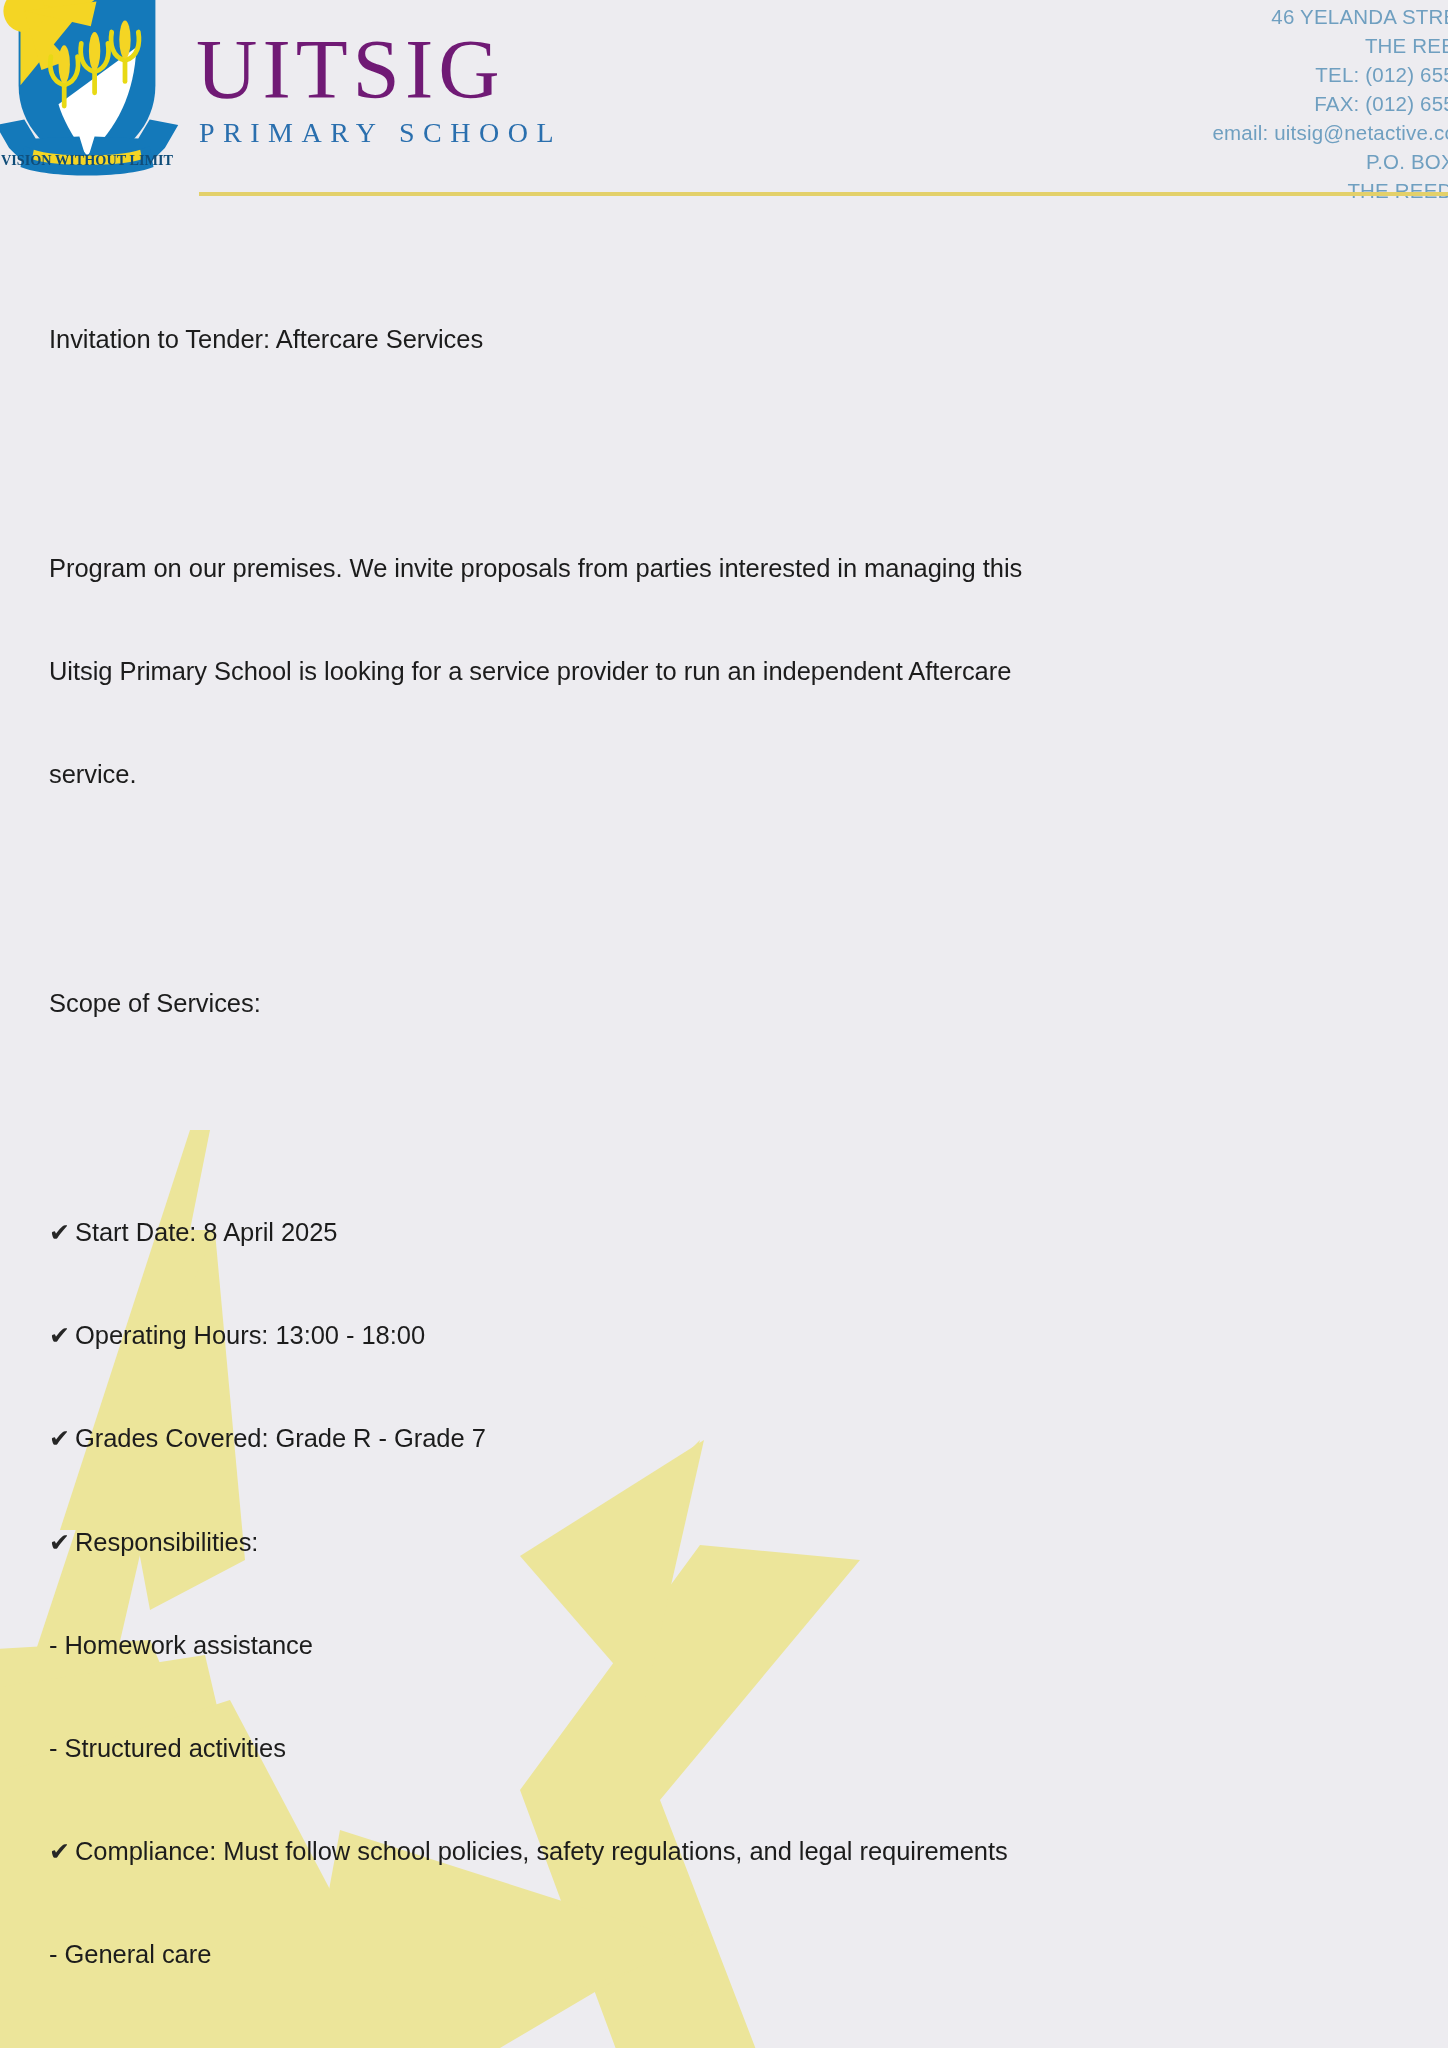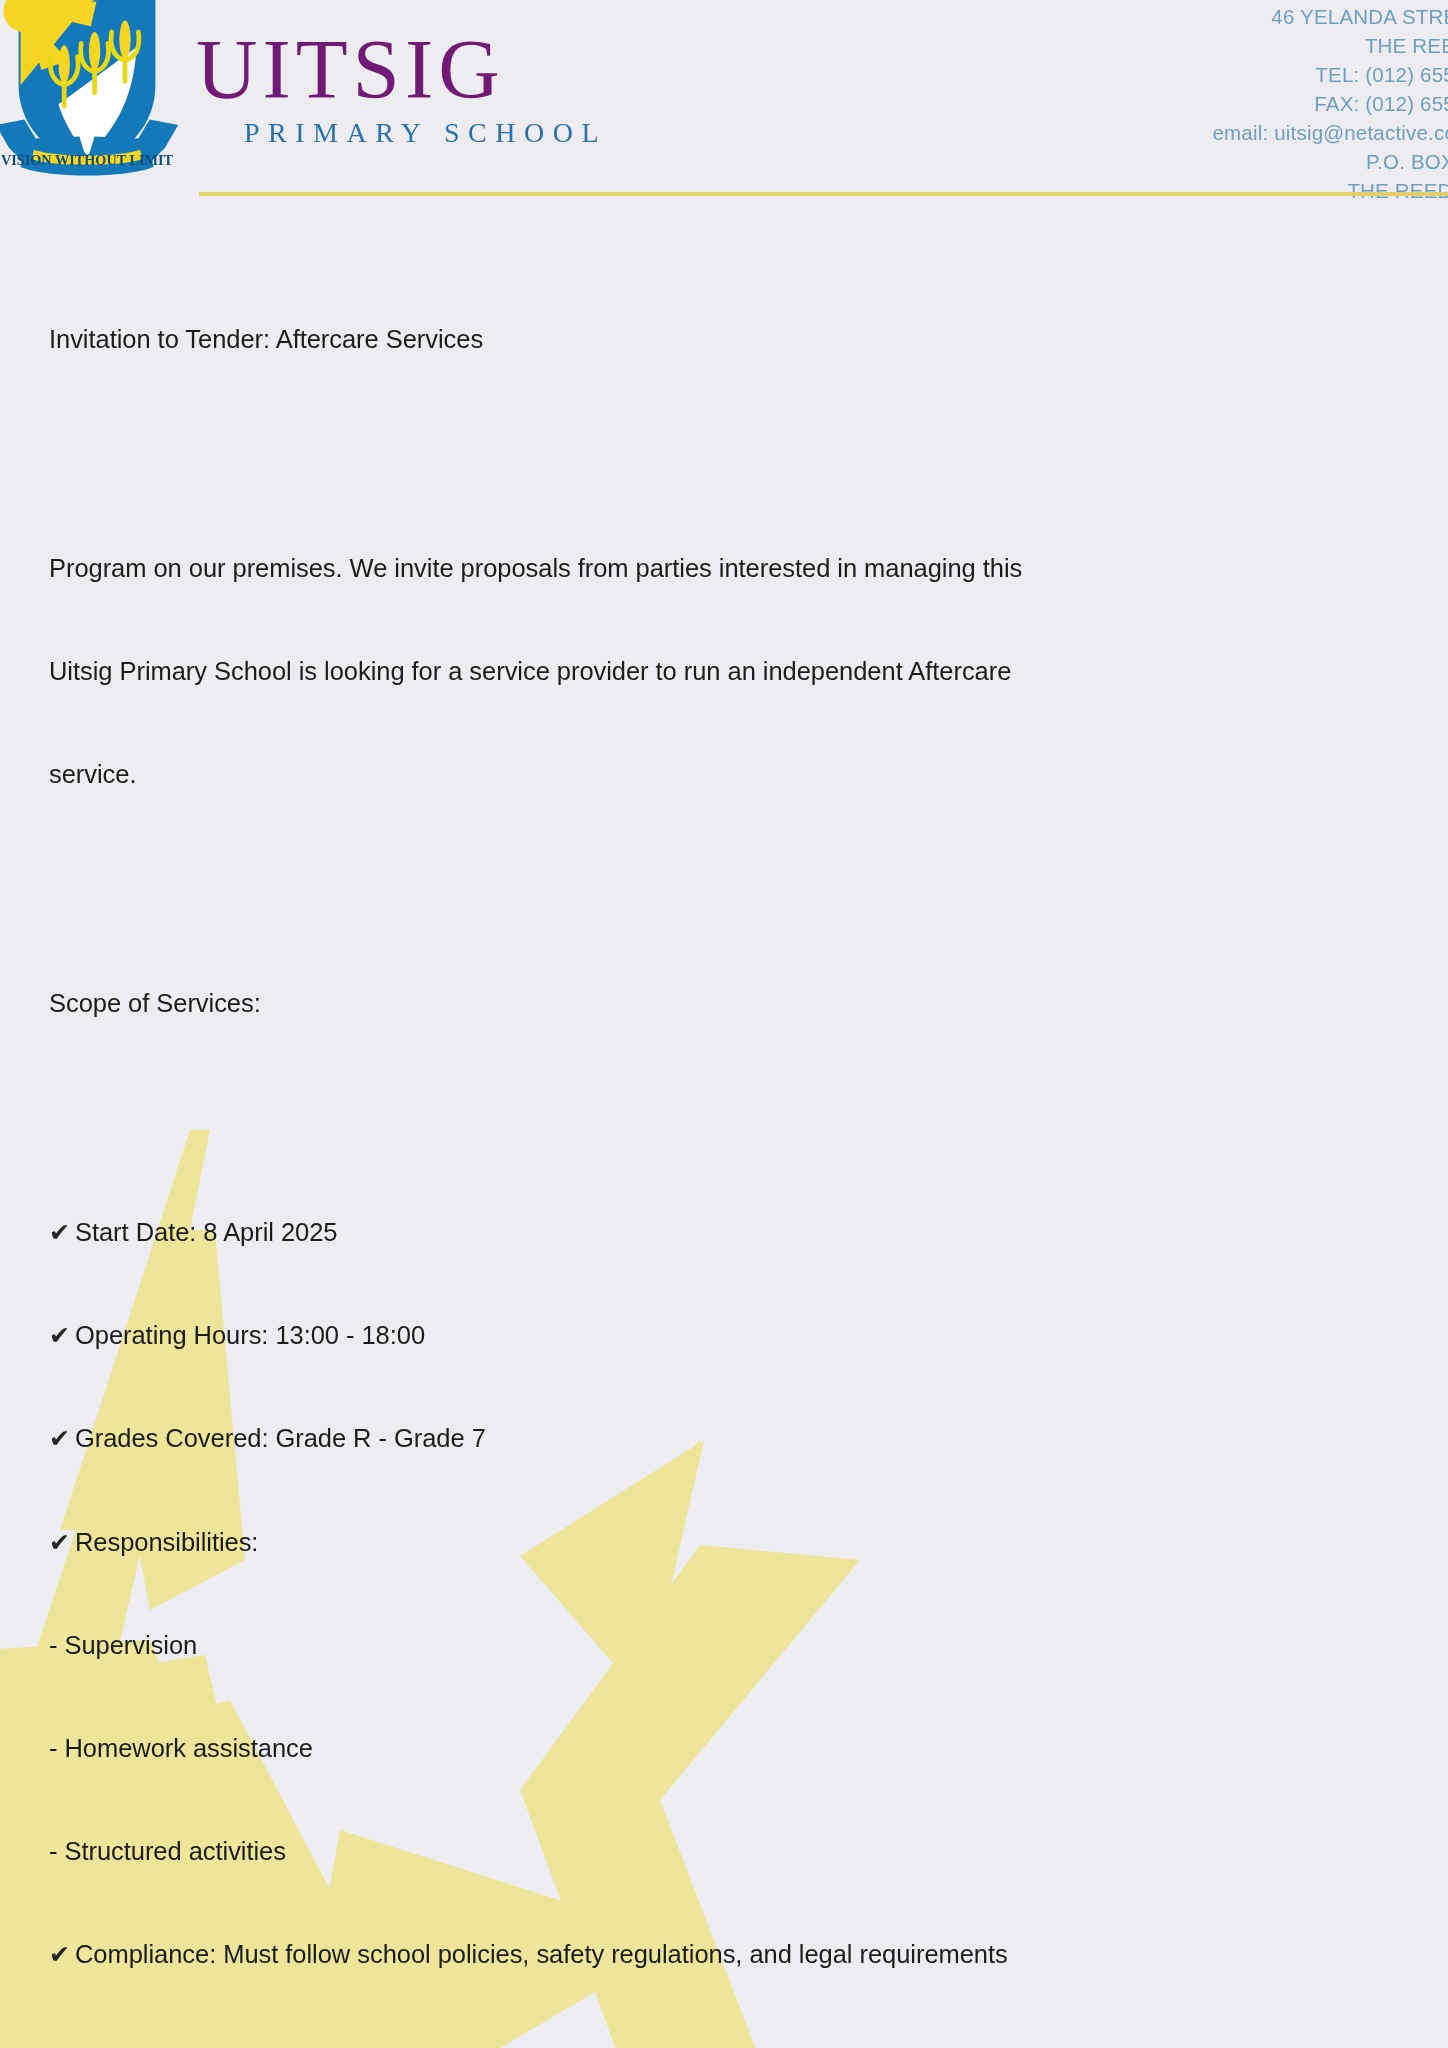--- a/index.html
+++ b/index.html
@@ -44,21 +44,20 @@
     line-height:1.02;
     font-weight:400;
   }
   .wordmark-sub {
     font-family:"Liberation Serif", serif;
     font-size:28px;
     letter-spacing:8.5px;
     color:#2a6fae;
     margin-top:4px;
     padding-left:3px;
-    margin-left:45px;
   }
   .contact {
     position:absolute; right:-36px; top:2px;
     text-align:right;
     color:#6f9fc0;
     font-size:20.5px;
     line-height:1.42;
     letter-spacing:0.2px;
     white-space:nowrap;
   }
@@ -185,21 +184,20 @@
     <div class="line">service.</div>
     <div class="blank"></div>
 
     <div class="line">Scope of Services:</div>
     <div class="blank"></div>
 
     <div class="line"><span class="check">✔</span><span>Start Date: 8 April 2025</span></div>
     <div class="line"><span class="check">✔</span><span>Operating Hours: 13:00 - 18:00</span></div>
     <div class="line"><span class="check">✔</span><span>Grades Covered: Grade R - Grade 7</span></div>
     <div class="line"><span class="check">✔</span><span>Responsibilities:</span></div>
-    <div class="line">- Supervision</div>
     <div class="line">- Homework assistance</div>
     <div class="line">- Structured activities</div>
     <div class="line"><span class="check">✔</span><span>Compliance: Must follow school policies, safety regulations, and legal requirements</span></div>
     <div class="line">- General care</div>
     <div class="blank"></div>
 
     
     
 
     

